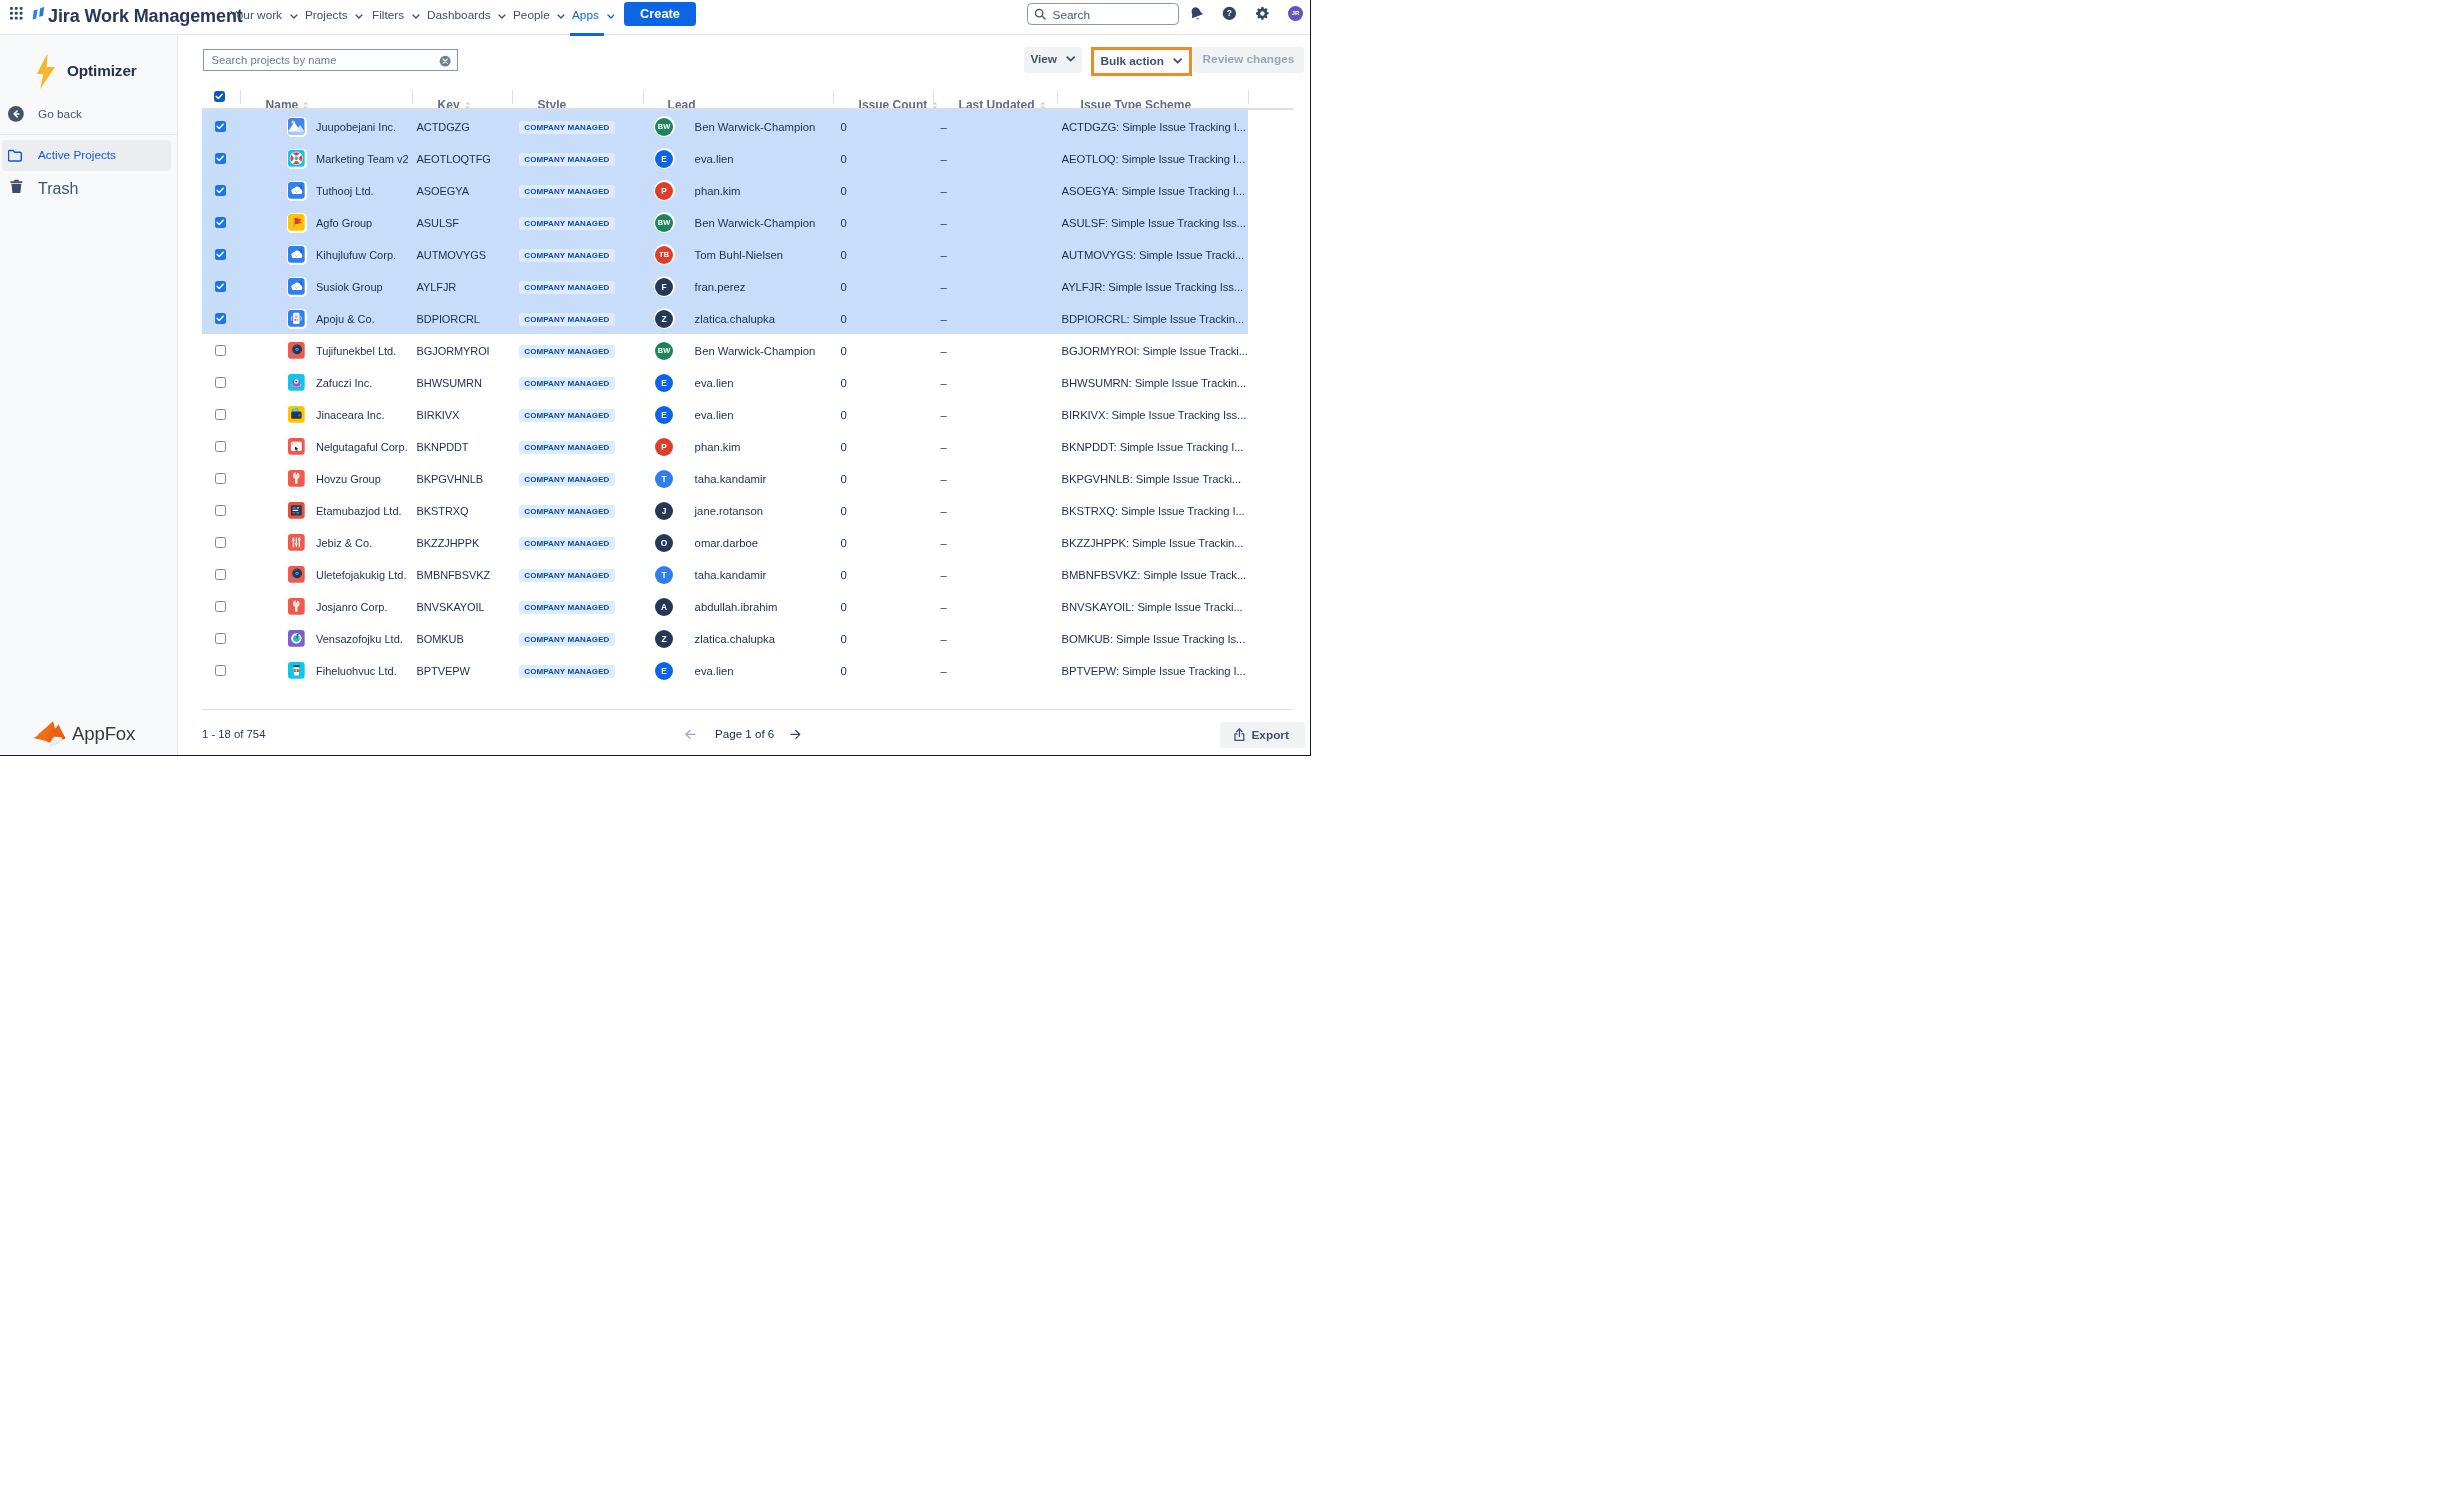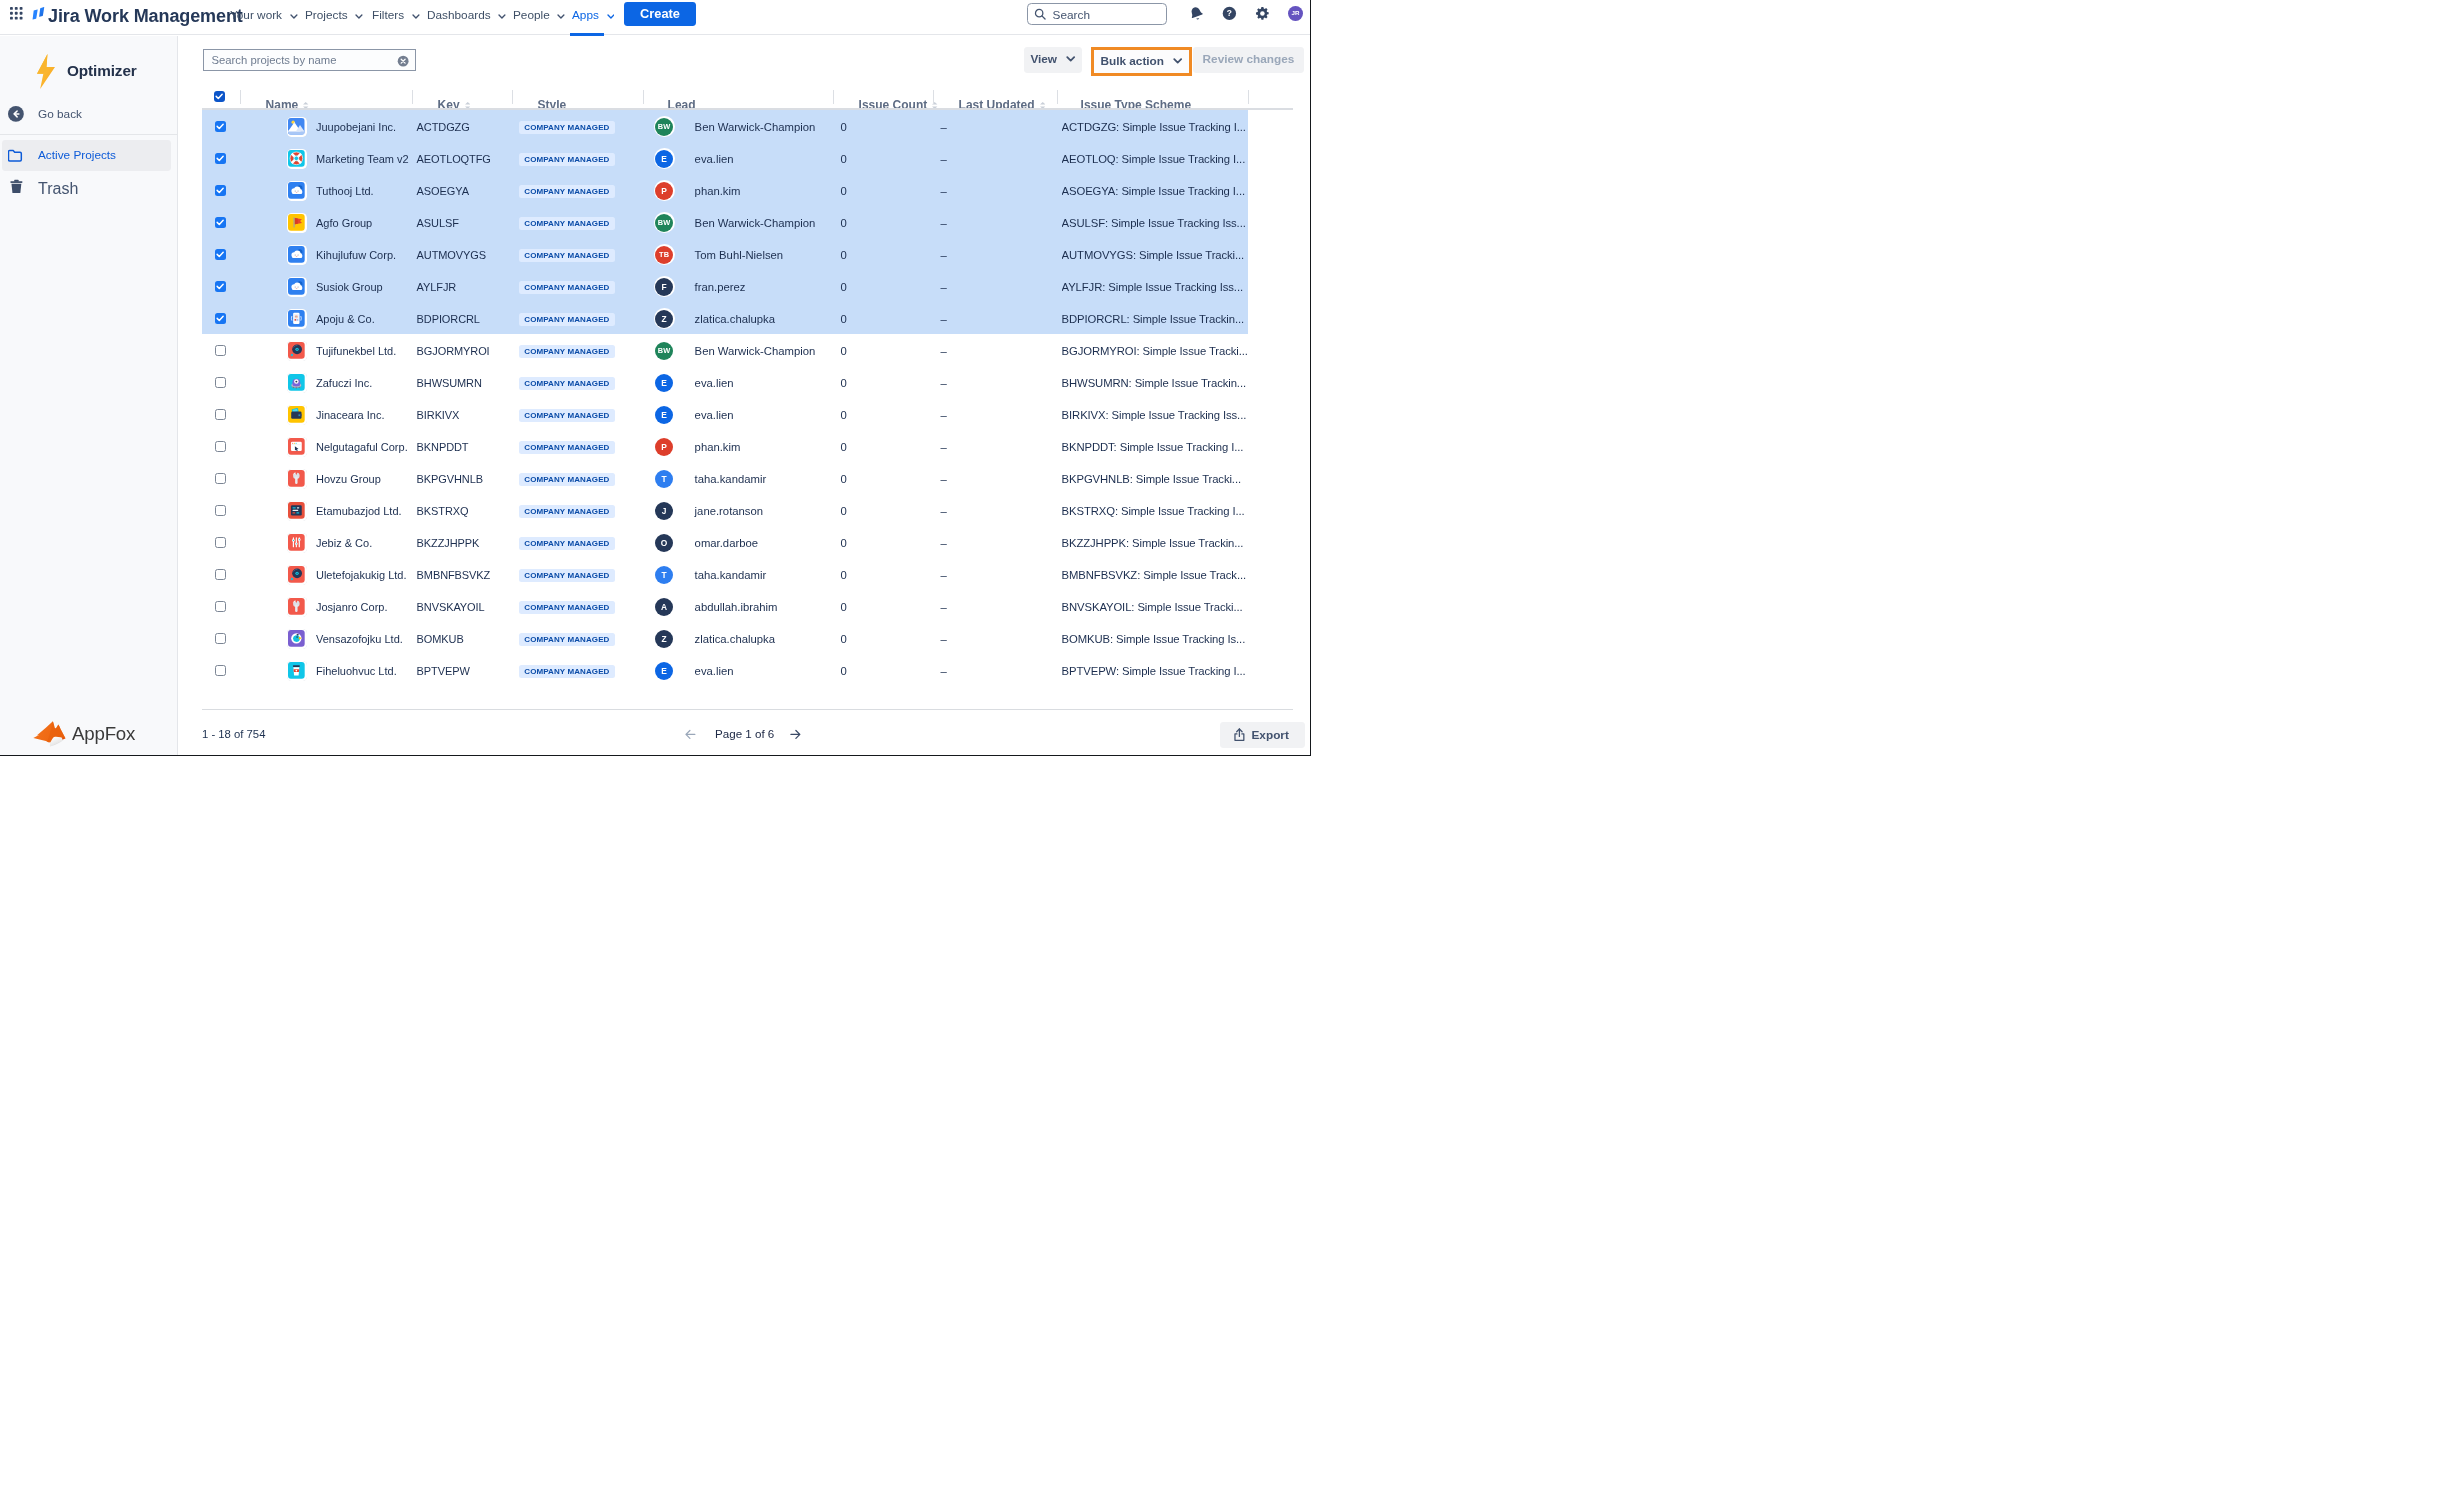--- a/index.html
+++ b/index.html
@@ -9,42 +9,42 @@
 
 .topnav{position:absolute;left:0;top:0;width:1311px;height:35px;background:#fff;border-bottom:0.5px solid #E4E6EA;z-index:5;}
 .grid9{position:absolute;left:10.3px;top:7.4px;width:12.5px;height:12.5px;}
 .jlogo{position:absolute;left:32px;top:7.4px;width:12.8px;height:12.8px;}
 .jtitle{position:absolute;left:48px;top:6.2px;font-size:18px;font-weight:700;color:#253858;letter-spacing:-0.1px;}
 .nav-item{position:absolute;top:7.9px;font-size:11.8px;font-weight:500;color:#3E4F66;white-space:nowrap;}
 .nav-item .chev{display:inline-block;margin-left:4.4px;}
 .nav-item.apps{color:#0C66E4;}
 .apps-under{position:absolute;left:570px;top:33px;width:34px;height:2.5px;background:#0C66E4;}
 .createbtn{position:absolute;left:624px;top:2px;width:72px;height:23.6px;background:#0C66E4;border-radius:3.4px;color:#fff;font-size:12.8px;font-weight:600;text-align:center;line-height:23.6px;}
-.topsearch{position:absolute;left:1027px;top:3px;width:140px;height:21.7px;border:1.2px solid #8B96A7;border-radius:4.4px;background:#fff;}
+.topsearch{position:absolute;left:1027px;top:3px;width:152px;height:21.7px;border:1.2px solid #8B96A7;border-radius:4.4px;background:#fff;}
 .topsearch svg{position:absolute;left:5.9px;top:4.4px;}
 .topsearch span{position:absolute;left:24.6px;top:3.9px;font-size:11.8px;color:#44546F;}
 .tn-ic{position:absolute;top:6.4px;}
 .avatarJR{position:absolute;left:1288px;top:6.4px;width:14.8px;height:14.8px;border-radius:50%;background:#6554C0;color:#fff;font-size:6.2px;font-weight:700;text-align:center;line-height:14.8px;}
 
 .sidebar{position:absolute;left:0;top:36px;width:178px;height:720px;background:#F8F9FB;border-right:0.5px solid #E4E6EA;}
 .optlogo{position:absolute;left:34px;top:17.7px;width:24px;height:35px;}
 .opttext{position:absolute;left:67px;top:26px;font-size:15.3px;font-weight:600;color:#24324B;letter-spacing:-0.1px;}
 .goback-ic{position:absolute;left:8.4px;top:70px;width:15.8px;height:15.8px;}
 .goback-tx{position:absolute;left:38px;top:71px;font-size:11.8px;color:#44546F;}
 .sdivider{position:absolute;left:0;top:98px;width:178px;height:1px;background:#E4E6E9;}
 .activeitem{position:absolute;left:1.5px;top:104px;width:169px;height:30.5px;background:#ECEDF0;border-radius:3.4px;}
 .folder-ic{position:absolute;left:8.4px;top:112px;width:15.3px;height:14.8px;}
 .active-tx{position:absolute;left:38px;top:112px;font-size:11.8px;font-weight:500;color:#0D5BD8;}
 .trash-ic{position:absolute;left:9.8px;top:143px;width:12.8px;height:14.3px;}
 .trash-tx{position:absolute;left:38px;top:144px;font-size:16px;color:#44546F;}
 .fox{position:absolute;left:33px;top:685px;width:33px;height:26px;}
 .foxtext{position:absolute;left:72px;top:687px;font-size:18.7px;font-weight:500;color:#3A3A3A;letter-spacing:-0.2px;}
 
 .main{position:absolute;left:178px;top:36px;width:1134px;height:720px;background:#fff;}
-.psearch{position:absolute;left:24.6px;top:12.8px;width:213px;height:22px;border:1.2px solid #8B96A7;border-radius:0;background:#FCFDFE;}
+.psearch{position:absolute;left:24.6px;top:12.8px;width:255px;height:22px;border:1.2px solid #8B96A7;border-radius:0;background:#FCFDFE;}
 .psearch span{position:absolute;left:7.9px;top:4.4px;font-size:11.3px;color:#6F7C90;}
 .psearch svg{position:absolute;right:5.4px;top:4.9px;}
 .btn{position:absolute;height:25.6px;background:#F1F2F4;border-radius:3.4px;font-size:11.8px;font-weight:700;color:#42526E;text-align:center;line-height:25.6px;}
 .viewbtn{left:846px;top:11px;width:58px;}
 .bulkwrap{position:absolute;left:913px;top:11px;width:101px;height:28.6px;border:3.2px solid #F08A24;background:#FCFCFD;}
 .bulkin{width:100%;height:100%;font-size:11.8px;font-weight:700;color:#42526E;text-align:center;line-height:22px;}
 .revbtn{left:1015px;top:11px;width:111px;color:#9AA7B9;}
 .chevb{display:inline-block;margin-left:5.9px;position:relative;top:-1px;}
 
 .thead{position:absolute;left:23.6px;top:54px;width:1091px;height:19px;font-size:12px;font-weight:700;color:#5E6C84;}

